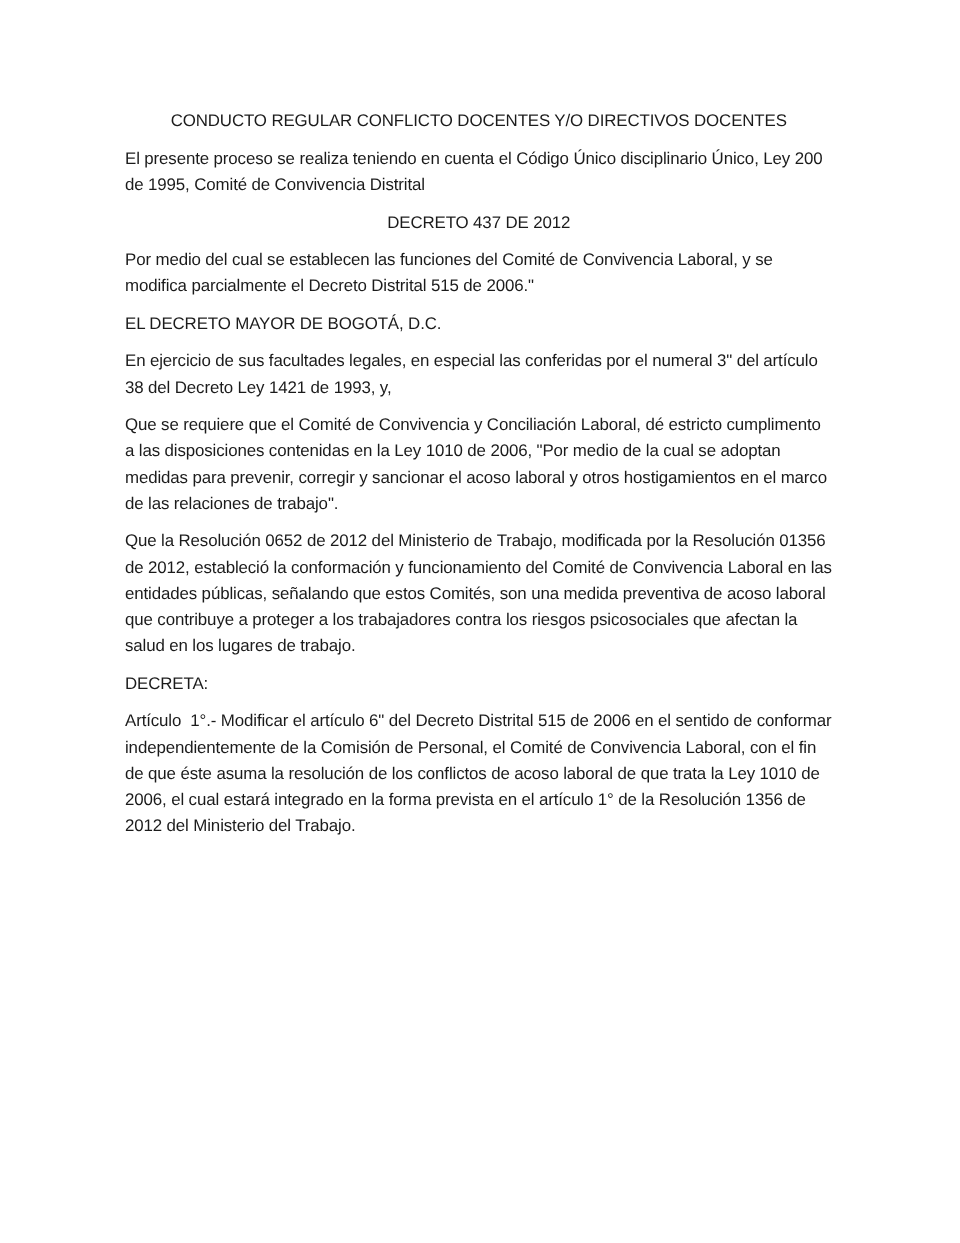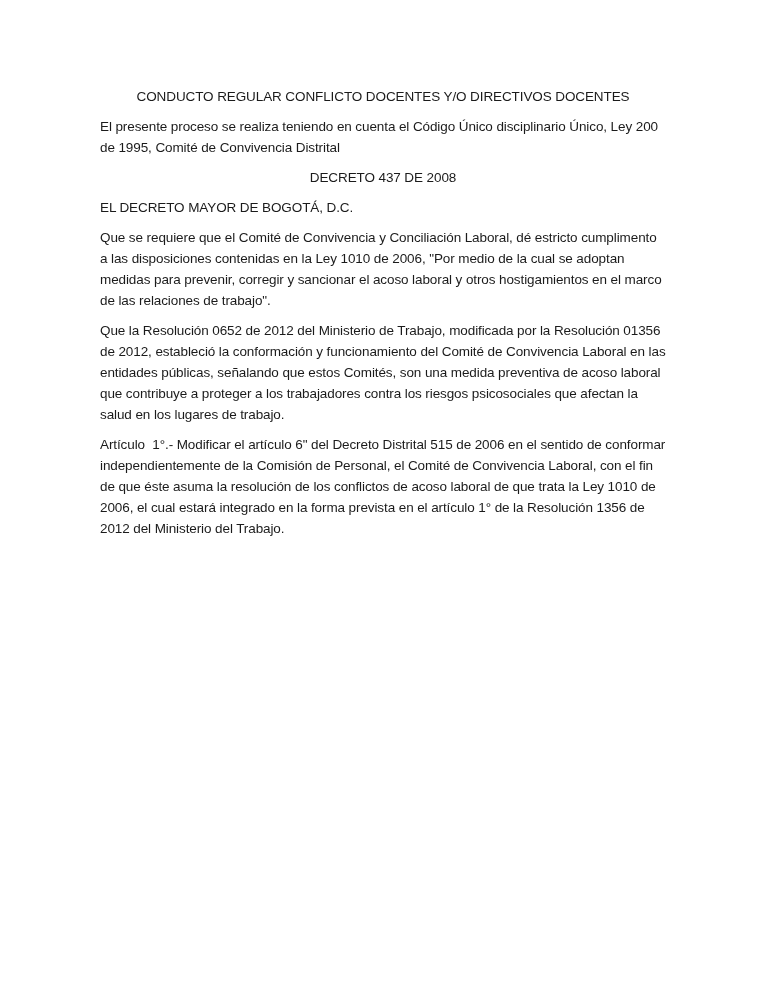--- a/index.html
+++ b/index.html
@@ -38,19 +38,22 @@
     text-align: center;
   }
 </style>
 </head>
 <body>
 
 <div class="page">
   <div class="content">
     <p class="center">CONDUCTO REGULAR CONFLICTO DOCENTES Y/O DIRECTIVOS DOCENTES</p>
     <p>El presente proceso se realiza teniendo en cuenta el Código Único disciplinario Único, Ley 200 de 1995, Comité de Convivencia Distrital</p>
-    <p class="center">DECRETO 437 DE 2008</p>
+    <p class="center">DECRETO 437 DE 2012</p>
+    <p>Por medio del cual se establecen las funciones del Comité de Convivencia Laboral, y se modifica parcialmente el Decreto Distrital 515 de 2006."</p>
     <p>EL DECRETO MAYOR DE BOGOTÁ, D.C.</p>
+    <p>En ejercicio de sus facultades legales, en especial las conferidas por el numeral 3" del artículo 38 del Decreto Ley 1421 de 1993, y,</p>
     <p>Que se requiere que el Comité de Convivencia y Conciliación Laboral, dé estricto cumplimento a las disposiciones contenidas en la Ley 1010 de 2006, "Por medio de la cual se adoptan medidas para prevenir, corregir y sancionar el acoso laboral y otros hostigamientos en el marco de las relaciones de trabajo".</p>
     <p>Que la Resolución 0652 de 2012 del Ministerio de Trabajo, modificada por la Resolución 01356 de 2012, estableció la conformación y funcionamiento del Comité de Convivencia Laboral en las entidades públicas, señalando que estos Comités, son una medida preventiva de acoso laboral que contribuye a proteger a los trabajadores contra los riesgos psicosociales que afectan la salud en los lugares de trabajo.</p>
+    <p>DECRETA:</p>
     <p>Artículo  1°.- Modificar el artículo 6" del Decreto Distrital 515 de 2006 en el sentido de conformar independientemente de la Comisión de Personal, el Comité de Convivencia Laboral, con el fin de que éste asuma la resolución de los conflictos de acoso laboral de que trata la Ley 1010 de 2006, el cual estará integrado en la forma prevista en el artículo 1° de la Resolución 1356 de 2012 del Ministerio del Trabajo.</p>
   </div>
 </div>
 
 </body></html>

